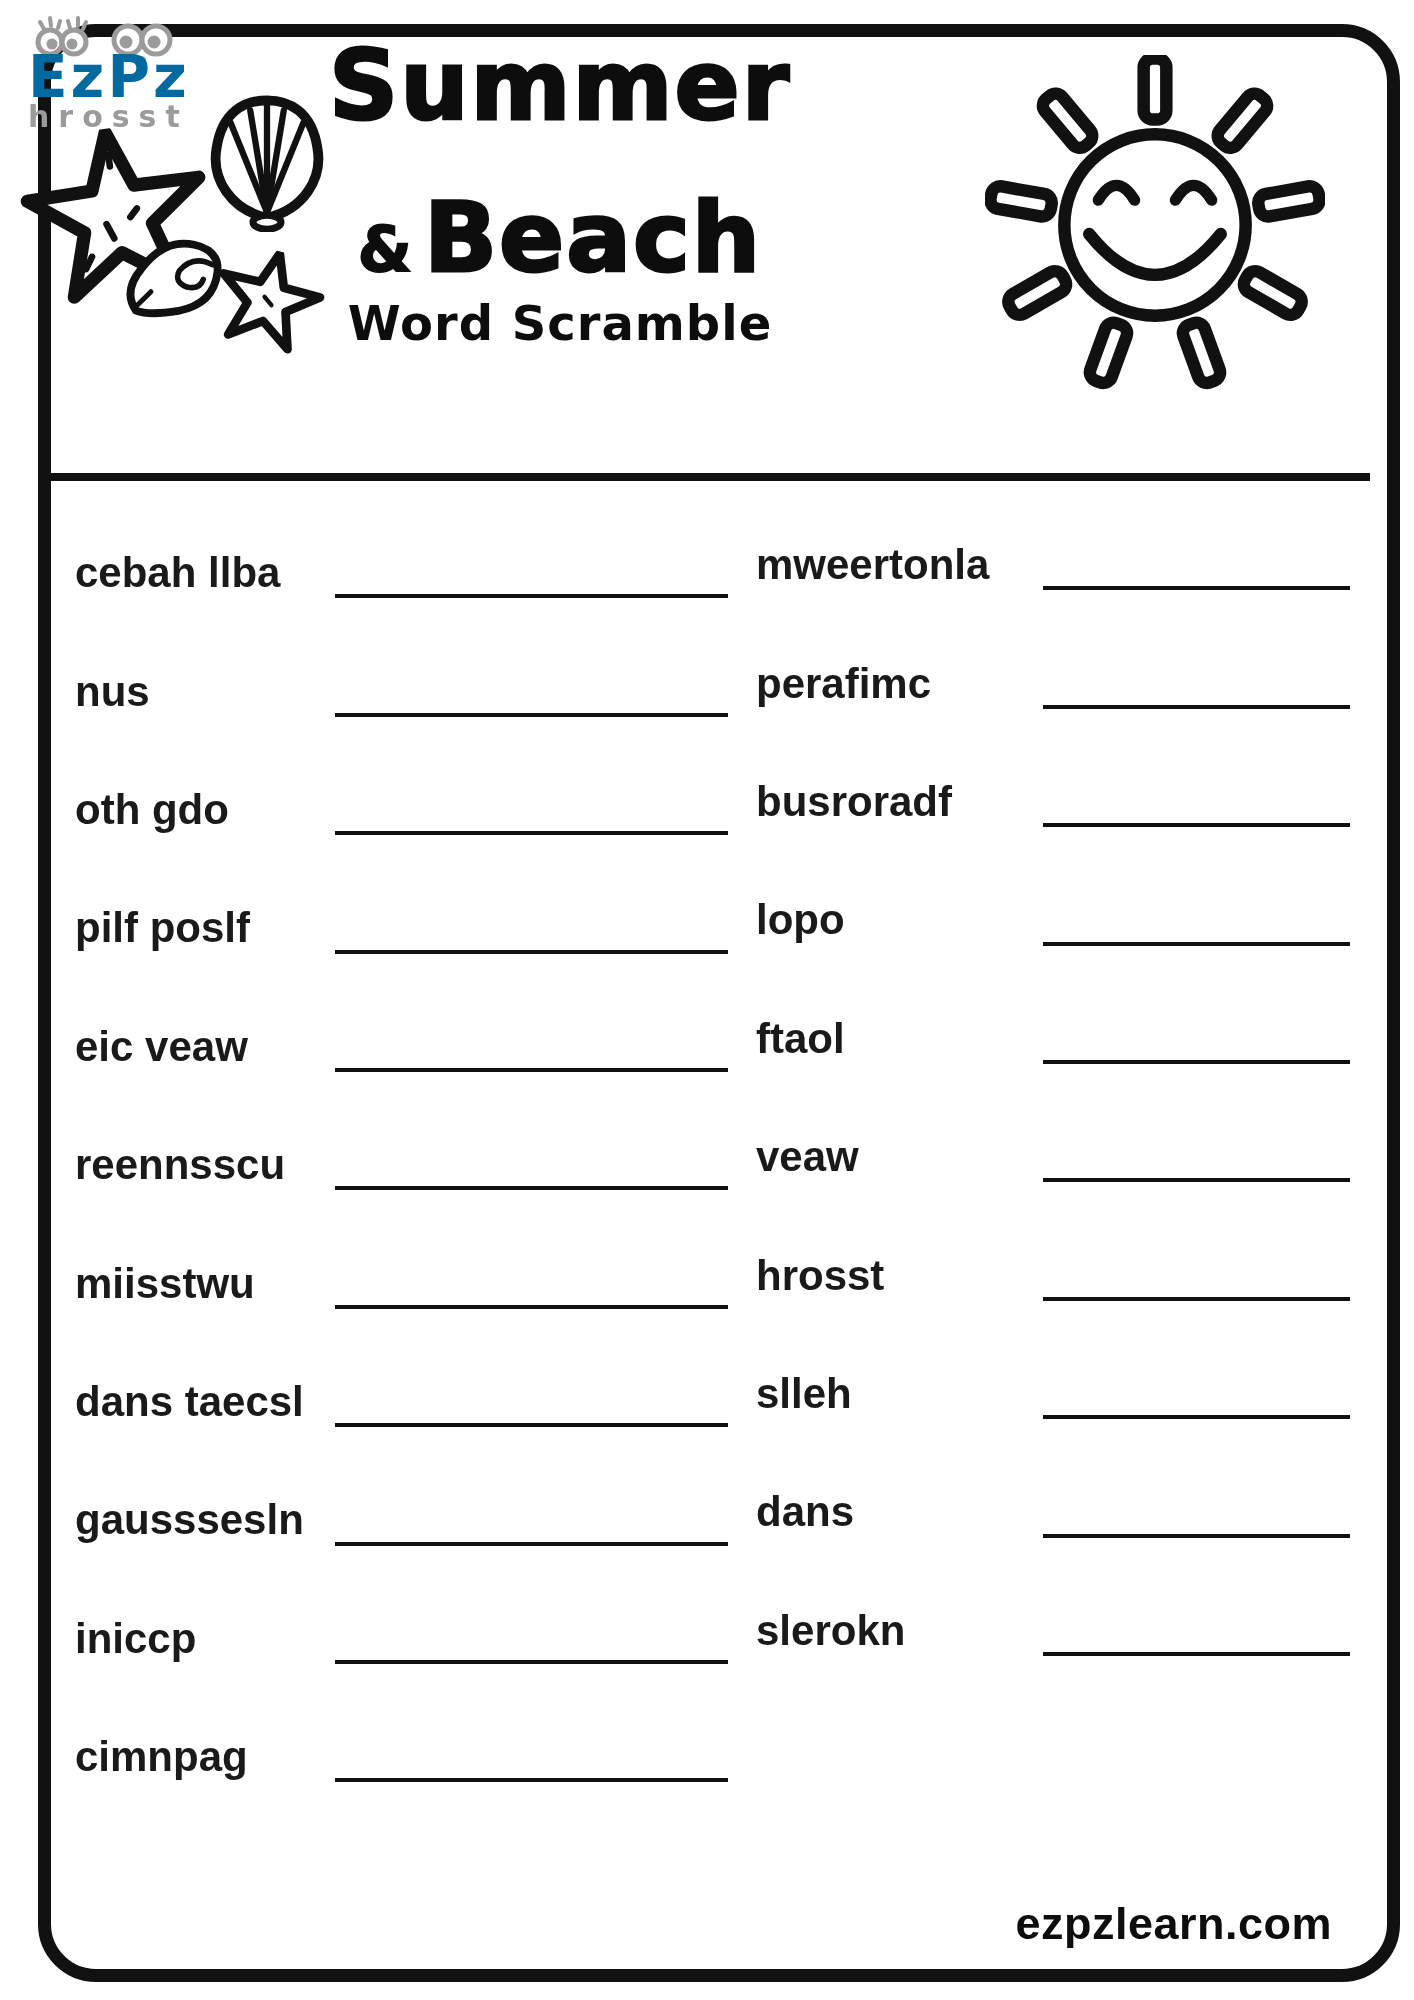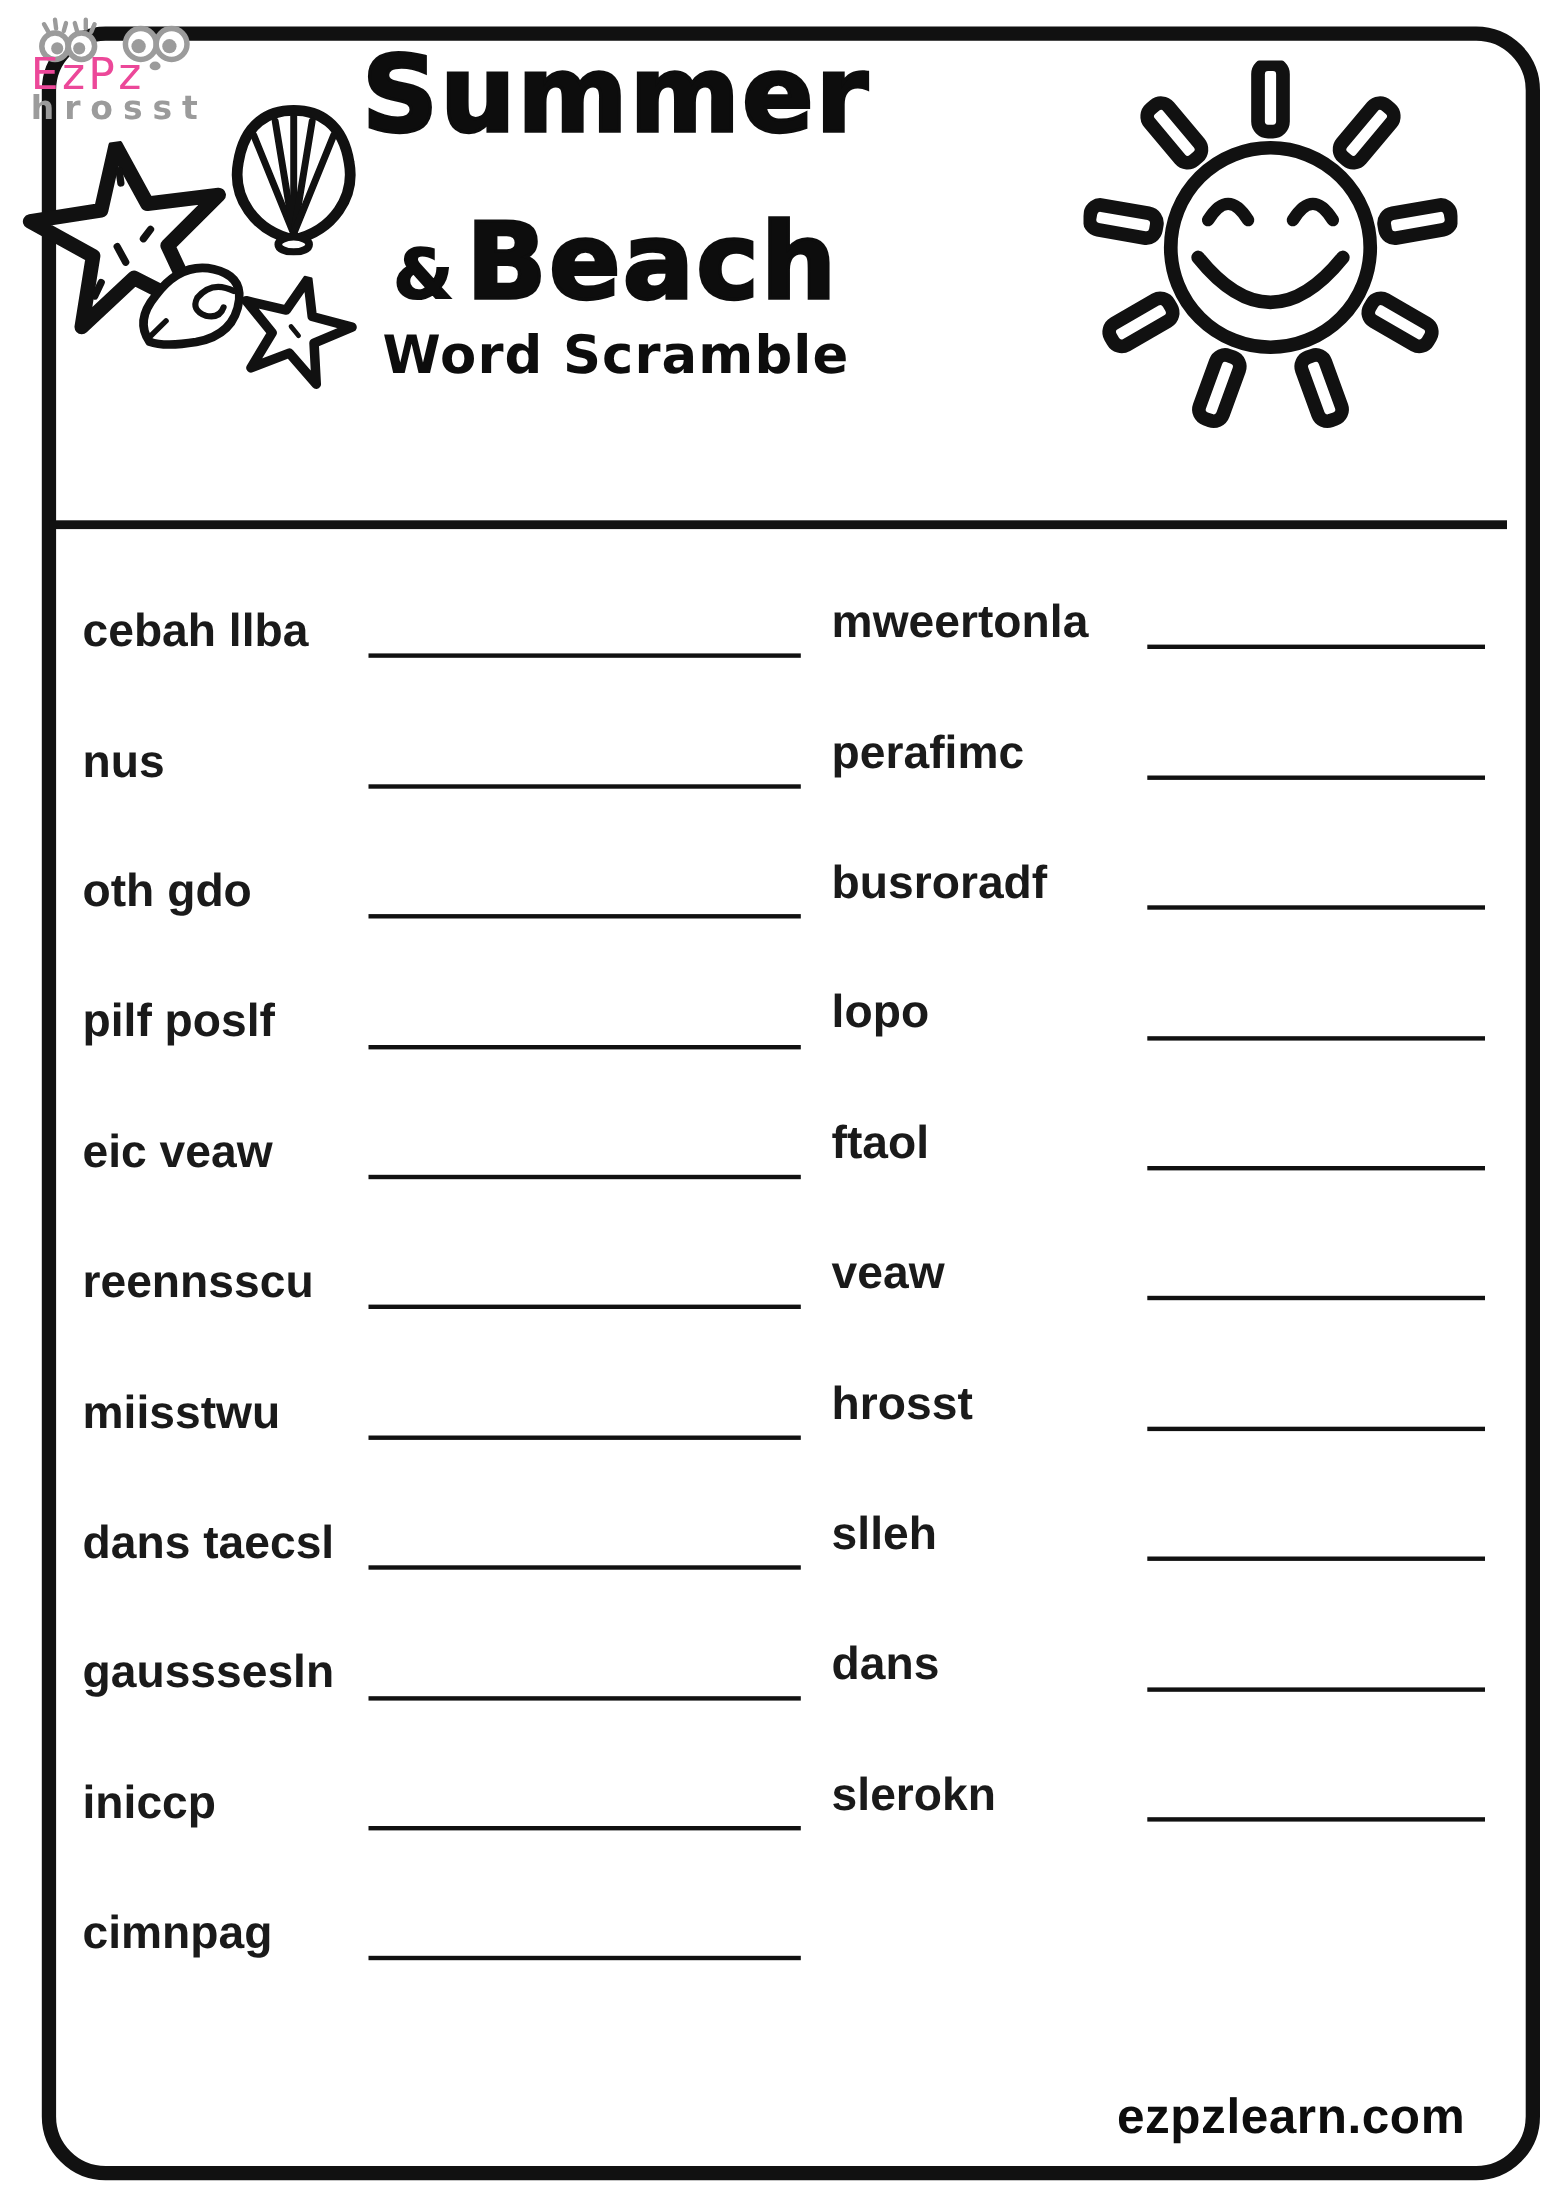--- a/index.html
+++ b/index.html
@@ -9,22 +9,22 @@
     margin:0 auto;
   }
   .page-border{
     position:absolute;left:38px;top:24px;width:1336px;height:1932px;
     border:13px solid #111;border-radius:58px;pointer-events:none;
   }
   
   .logo{position:absolute;left:28px;top:12px;width:220px;text-align:left;}
   .logo-eyes{display:block;margin-bottom:-16px;}
   .logo-brand{
-    font-family:"DejaVu Sans",sans-serif;font-weight:400;font-size:40px;
-    color:#ec4899;letter-spacing:3px;line-height:1.0;
+    font-family:"DejaVu Sans",sans-serif;font-weight:700;font-size:58px;
+    color:#0369a1;letter-spacing:3px;line-height:1.0;
   }
   .logo-sub{
     font-family:"DejaVu Sans",sans-serif;font-weight:700;font-size:30px;
     color:#9b9b9b;letter-spacing:9px;line-height:1.0;margin-top:-4px;
   }
   
   .title-wrap{position:absolute;left:280px;top:0;width:560px;text-align:center;}
   .title-line1,.title-line2{
     font-family:"DejaVu Sans",sans-serif;font-weight:900;color:#0d0d0d;
     -webkit-text-stroke:3px #0d0d0d;letter-spacing:2px;

